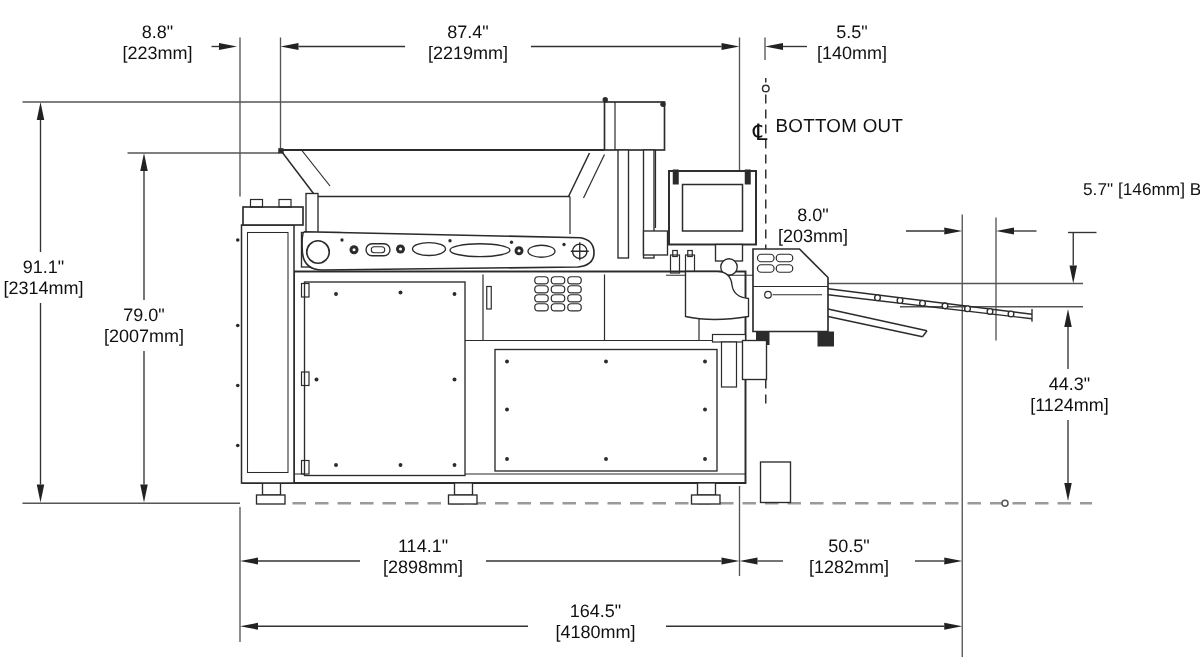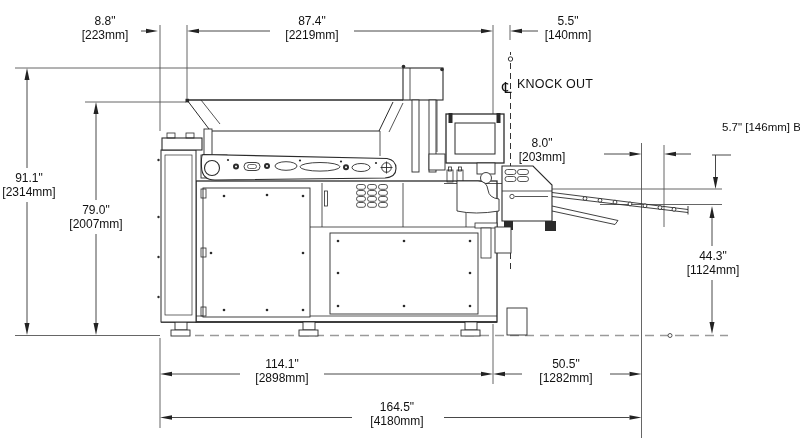--- a/index.html
+++ b/index.html
@@ -315,21 +315,21 @@
   <div class="dim-label" style="left:272px;top:15px;width:80px;">
     <span class="ln">87.4"</span>
     <span class="ln">[2219mm]</span>
   </div>
 
   <div class="dim-label" style="left:538px;top:15px;width:60px;">
     <span class="ln">5.5"</span>
     <span class="ln">[140mm]</span>
   </div>
 
-  <div class="callout" style="left:517px;top:77px;">KNOCK OUT</div>
+  <div class="callout" style="left:517px;top:77px;">BOTTOM OUT</div>
 
   <div class="dim-label" style="left:1px;top:172px;width:56px;">
     <span class="ln">91.1"</span>
     <span class="ln">[2314mm]</span>
   </div>
 
   <div class="dim-label" style="left:68px;top:204px;width:56px;">
     <span class="ln">79.0"</span>
     <span class="ln">[2007mm]</span>
   </div>

